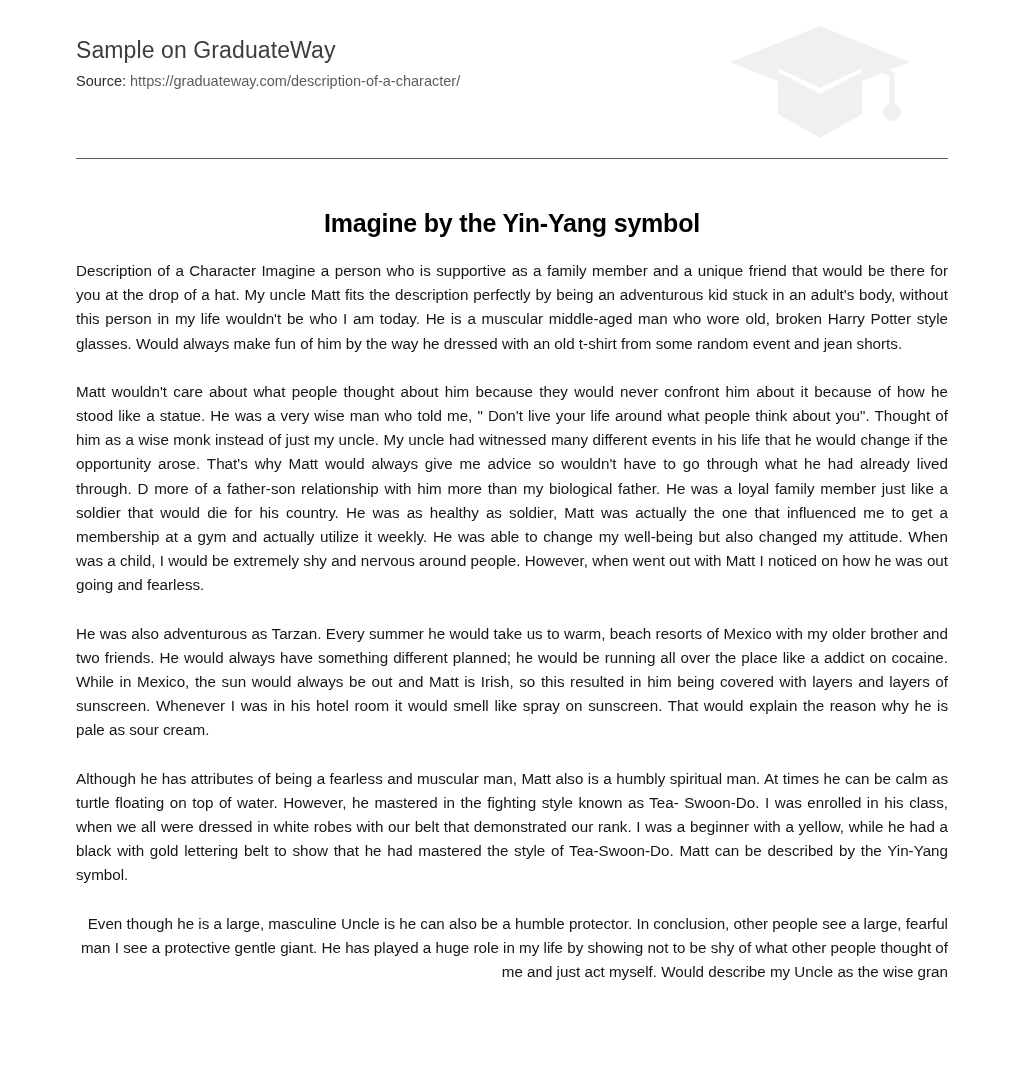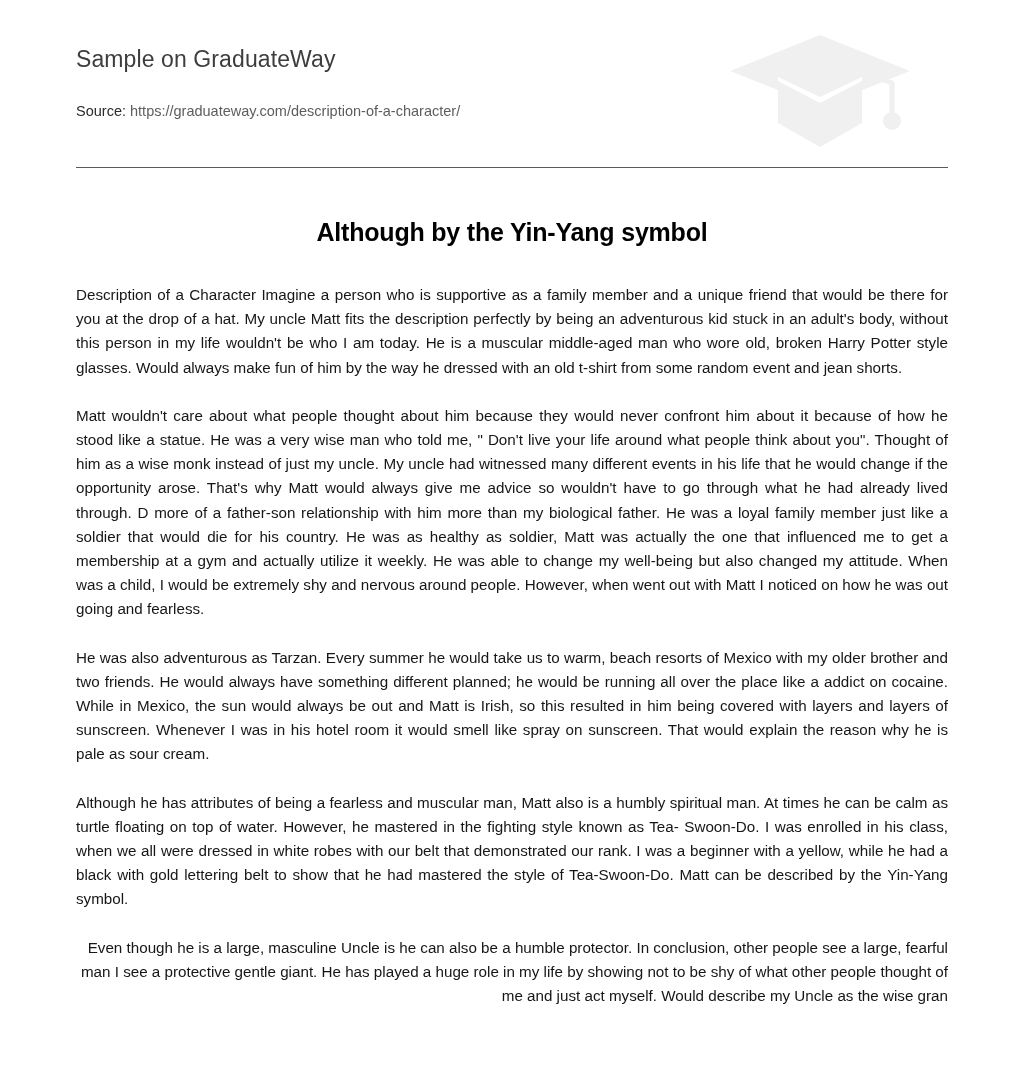--- a/index.html
+++ b/index.html
@@ -13,40 +13,40 @@
     height: 1070px;
     font-family: "Liberation Sans", sans-serif;
     color: #1a1a1a;
     overflow: hidden;
   }
   .page {
     position: relative;
     width: 1024px;
     height: 1070px;
     box-sizing: border-box;
-    padding: 9px 76px;
+    padding: 0 76px;
   }
 
   
   .doc-header {
     position: relative;
     padding-top: 36px;
     height: 122px;
     box-sizing: border-box;
   }
   .brand-title {
     font-size: 23px;
     line-height: 28px;
     font-weight: 400;
     color: #3d3d3d;
     letter-spacing: 0.1px;
     margin: 0;
   }
   .source-line {
-    margin-top: 29px;
+    margin-top: 8px;
     font-size: 14.5px;
     line-height: 18px;
     white-space: nowrap;
   }
   .source-label {
     color: #2b2b2b;
     font-weight: 500;
   }
   .source-url {
     color: #5d5d5d;
@@ -78,21 +78,21 @@
     font-size: 25px;
     line-height: 32px;
     font-weight: 700;
     color: #000000;
     margin: 48px 0 0 0;
     letter-spacing: -0.2px;
   }
 
   
   .essay-body {
-    margin-top: 35px;
+    margin-top: 20px;
     width: 872px;
   }
   .essay-body p {
     font-size: 15.2px;
     line-height: 24.2px;
     text-align: justify;
     text-justify: inter-word;
     color: #161616;
     margin: 0 0 24px 0;
   }
@@ -125,21 +125,21 @@
 
         <path d="M138 40 L172 52 L172 84" stroke="#f0f0f0" stroke-width="5" fill="none" stroke-linecap="round" stroke-linejoin="round"></path>
 
         <circle cx="172" cy="90" r="9" fill="#f0f0f0"></circle>
       </svg>
     </div>
   </div>
 
   <hr class="divider">
 
-  <h2 class="essay-title">Although by the Yin-Yang symbol</h2>
+  <h2 class="essay-title">Imagine by the Yin-Yang symbol</h2>
 
   <div class="essay-body">
     <p>Description of a Character Imagine a person who is supportive as a family member and a unique friend that would be there for you at the drop of a hat. My uncle Matt fits the description perfectly by being an adventurous kid stuck in an adult's body, without this person in my life wouldn't be who I am today. He is a muscular middle-aged man who wore old, broken Harry Potter style glasses. Would always make fun of him by the way he dressed with an old t-shirt from some random event and jean shorts.</p>
     <p>Matt wouldn't care about what people thought about him because they would never confront him about it because of how he stood like a statue. He was a very wise man who told me, " Don't live your life around what people think about you". Thought of him as a wise monk instead of just my uncle. My uncle had witnessed many different events in his life that he would change if the opportunity arose. That's why Matt would always give me advice so wouldn't have to go through what he had already lived through. D more of a father-son relationship with him more than my biological father. He was a loyal family member just like a soldier that would die for his country. He was as healthy as soldier, Matt was actually the one that influenced me to get a membership at a gym and actually utilize it weekly. He was able to change my well-being but also changed my attitude. When was a child, I would be extremely shy and nervous around people. However, when went out with Matt I noticed on how he was out going and fearless.</p>
     <p>He was also adventurous as Tarzan. Every summer he would take us to warm, beach resorts of Mexico with my older brother and two friends. He would always have something different planned; he would be running all over the place like a addict on cocaine. While in Mexico, the sun would always be out and Matt is Irish, so this resulted in him being covered with layers and layers of sunscreen. Whenever I was in his hotel room it would smell like spray on sunscreen. That would explain the reason why he is pale as sour cream.</p>
     <p>Although he has attributes of being a fearless and muscular man, Matt also is a humbly spiritual man. At times he can be calm as turtle floating on top of water. However, he mastered in the fighting style known as Tea- Swoon-Do. I was enrolled in his class, when we all were dressed in white robes with our belt that demonstrated our rank. I was a beginner with a yellow, while he had a black with gold lettering belt to show that he had mastered the style of Tea-Swoon-Do. Matt can be described by the Yin-Yang symbol.</p>
     <p>Even though he is a large, masculine Uncle is he can also be a humble protector. In conclusion, other people see a large, fearful man I see a protective gentle giant. He has played a huge role in my life by showing not to be shy of what other people thought of me and just act myself. Would describe my Uncle as the wise gran</p>
   </div>
 
 </div>

